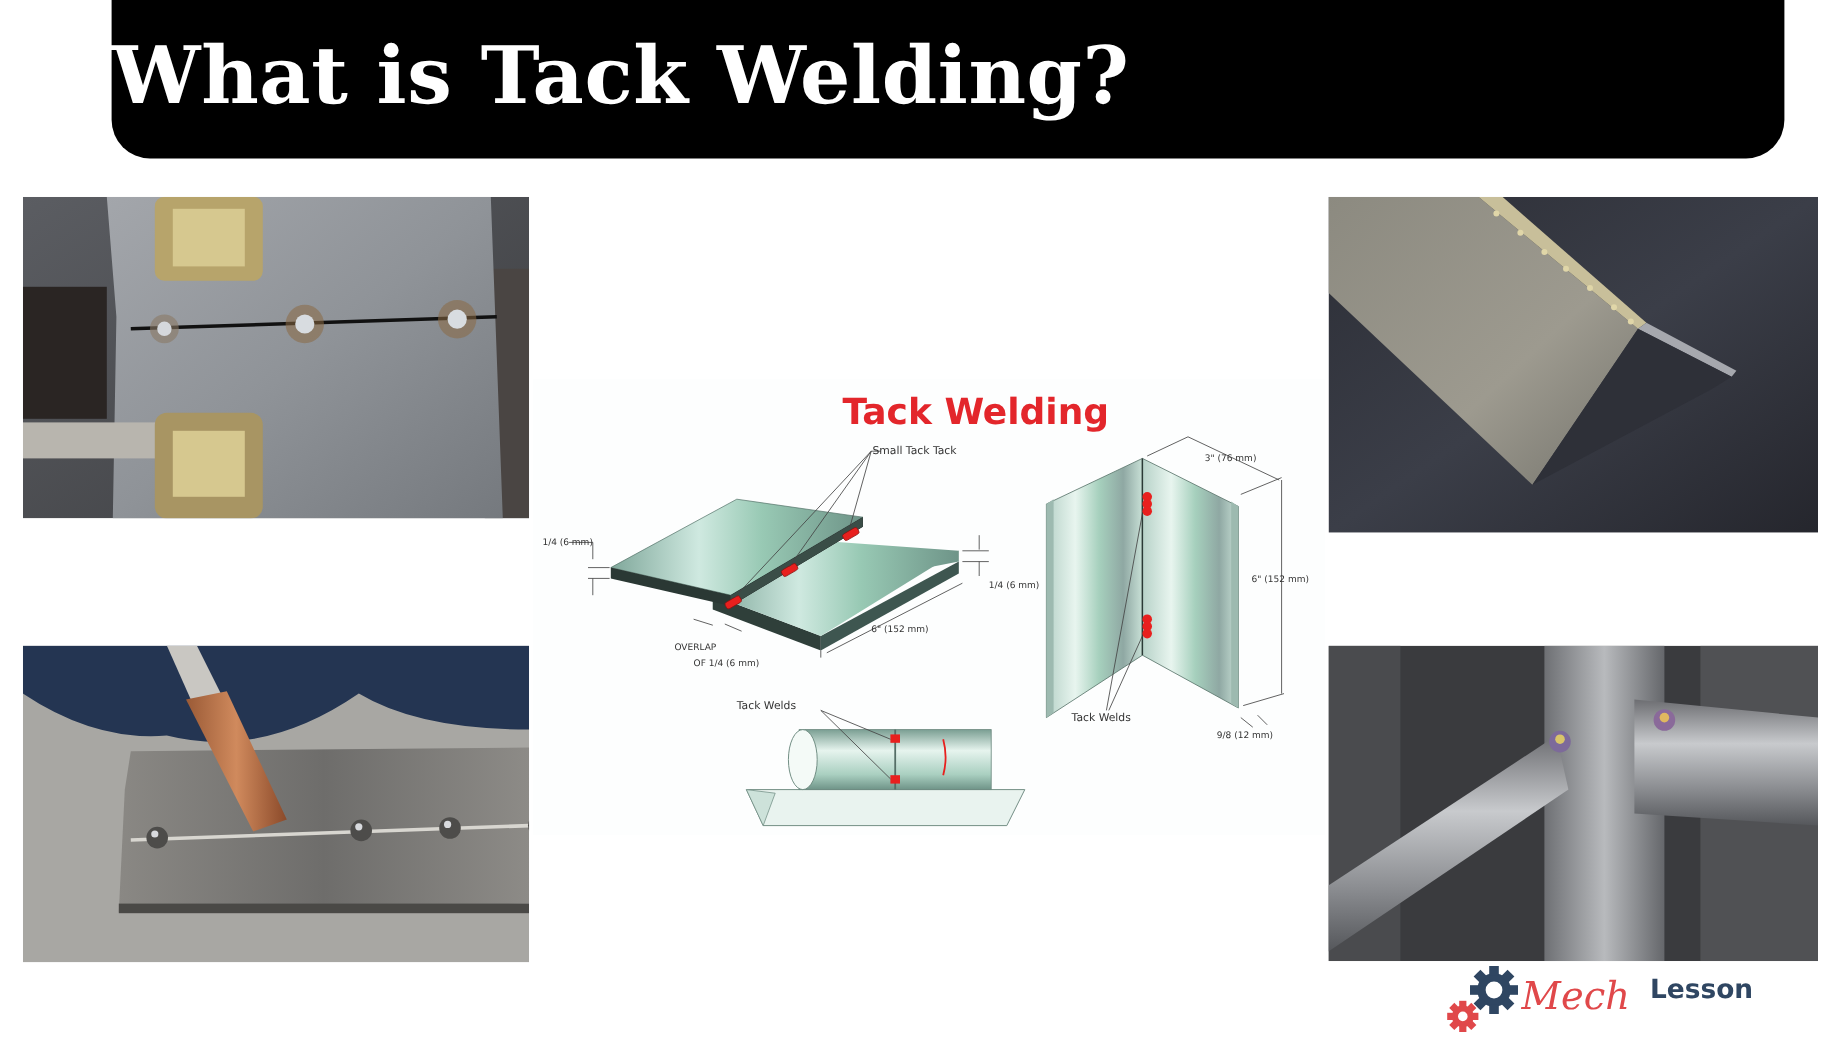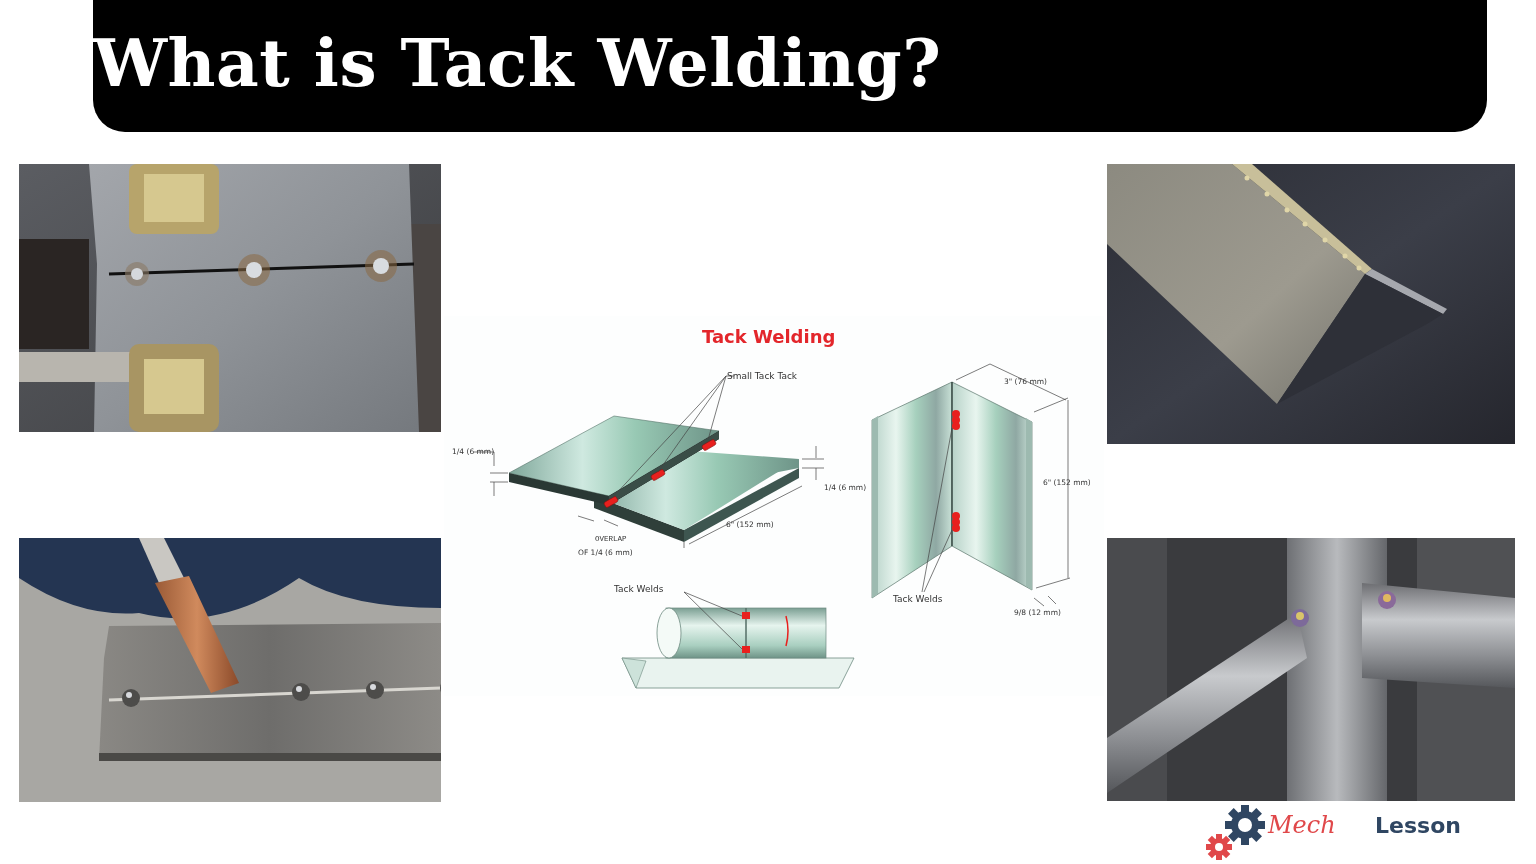--- a/index.html
+++ b/index.html
@@ -20,30 +20,30 @@
   .photo svg { width: 100%; height: 100%; display: block; }
   #photo-tl { left: 19px; top: 164px; width: 422px; height: 268px; }
   #photo-tr { left: 1107px; top: 164px; width: 408px; height: 280px; }
   #photo-bl { left: 19px; top: 538px; width: 422px; height: 264px; }
   #photo-br { left: 1107px; top: 538px; width: 408px; height: 263px; }
 
   .diagram { position: absolute; left: 444px; top: 316px; width: 660px; height: 380px; background: #fdfefe; }
   .diagram svg { width: 100%; height: 100%; display: block; }
   .diagram-title {
     position: absolute; left: 258px; top: 10px; color: #e3262b;
-    font-family: "DejaVu Sans", sans-serif; font-size: 18px; font-weight: bold;
+    font-family: "DejaVu Sans", sans-serif; font-size: 30px; font-weight: bold;
   }
   .lbl { position: absolute; font-family: "DejaVu Sans", sans-serif; font-size: 9px; color: #333; white-space: nowrap; }
   .lbl.sm { font-size: 7.5px; }
 
   .logo { position: absolute; left: 1205px; top: 803px; width: 310px; height: 60px; }
   .logo-gears { position: absolute; left: 0; top: 0; width: 66px; height: 60px; }
   .logo-mech {
     position: absolute; left: 63px; top: 8px; color: #e0484a;
-    font-family: "DejaVu Serif", "Liberation Serif", serif; font-style: italic; font-size: 24px;
+    font-family: "DejaVu Serif", "Liberation Serif", serif; font-style: italic; font-size: 32px;
   }
   .logo-lesson {
     position: absolute; left: 170px; top: 10px; color: #2f4662;
     font-family: "DejaVu Sans", sans-serif; font-weight: bold; font-size: 22px;
   }
 </style>
 </head>
 <body>
 
 <header class="header-bar">
@@ -277,21 +277,21 @@
       <line x1="590" y1="282" x2="600" y2="290"></line>
         <line x1="604" y1="280" x2="612" y2="288"></line>
     </g>
   </svg>
 
   <div class="diagram-title">Tack Welding</div>
   <div class="lbl" style="left:283px;top:55px;">Small Tack Tack</div>
   <div class="lbl sm" style="left:8px;top:131px;"><span>1/4</span> (6 mm)</div>
   <div class="lbl sm" style="left:380px;top:167px;"><span>1/4</span> <span>(6 mm)</span></div>
   <div class="lbl sm" style="left:282px;top:204px;">6" (152 mm)</div>
-  <div class="lbl sm" style="left:151px;top:219px;font-family:Liberation Mono, monospace;">OVERLAP</div>
+  <div class="lbl sm" style="left:118px;top:219px;">OVERLAP</div>
   <div class="lbl sm" style="left:134px;top:232px;"><span>OF</span> <span>1/4</span> <span>(6 mm)</span></div>
   <div class="lbl" style="left:170px;top:268px;">Tack Welds</div>
   <div class="lbl" style="left:449px;top:278px;">Tack Welds</div>
   <div class="lbl sm" style="left:560px;top:61px;">3" (76 mm)</div>
   <div class="lbl sm" style="left:599px;top:162px;">6" (152 mm)</div>
   <div class="lbl sm" style="left:570px;top:292px;"><span>9/8</span> <span>(12 mm)</span></div>
 </div>
 
 <div class="logo">
   <svg class="logo-gears" viewBox="0 0 66 60">

